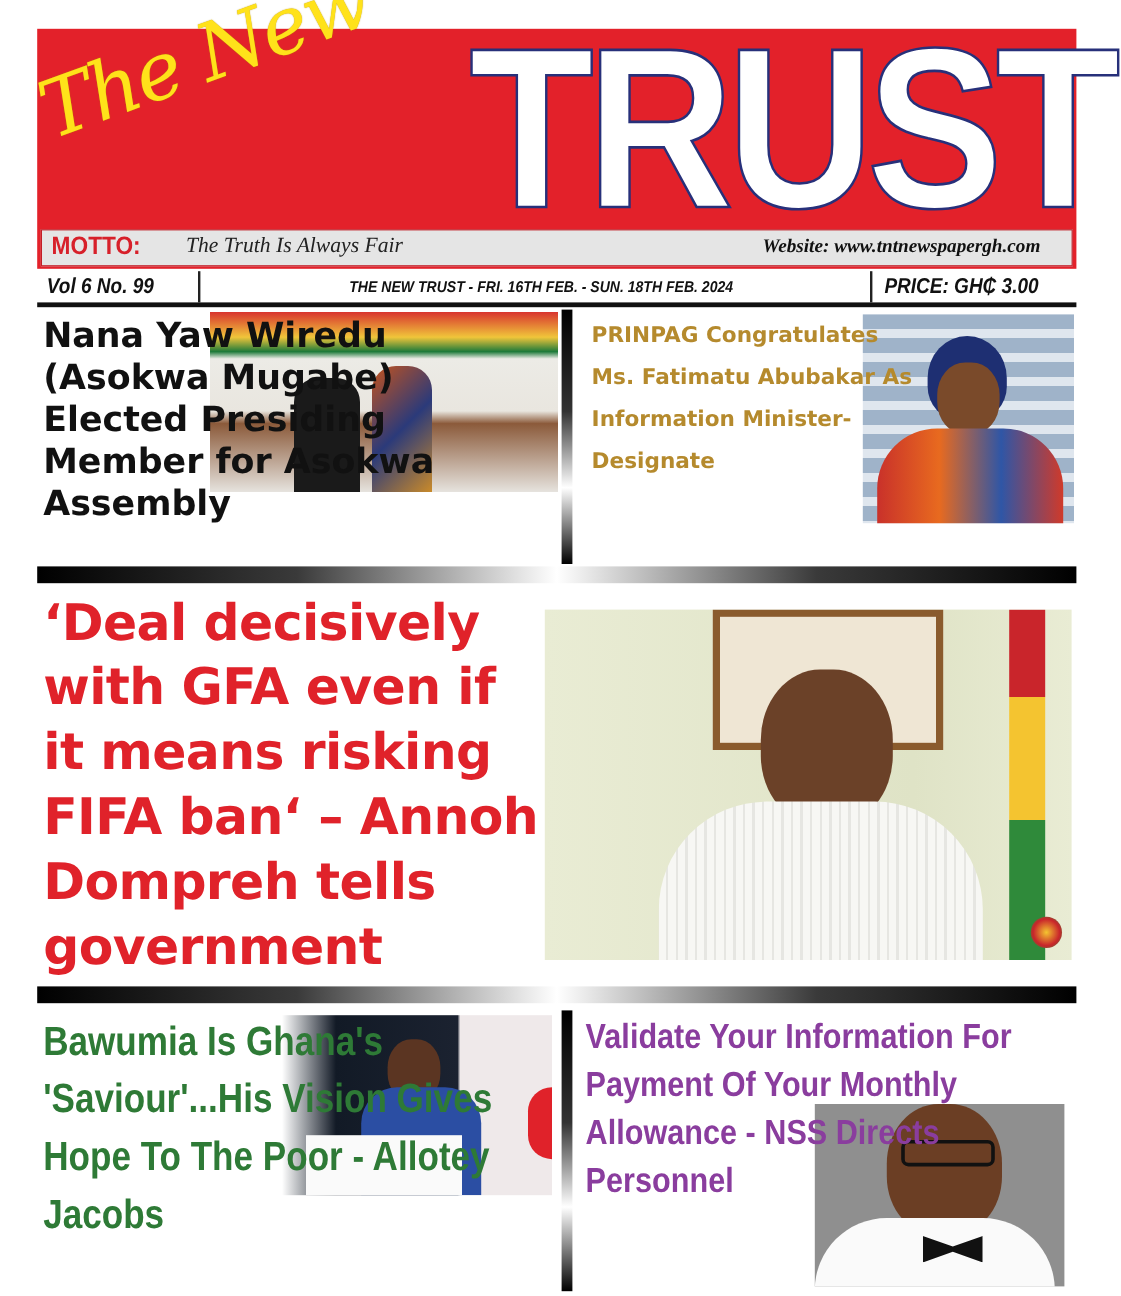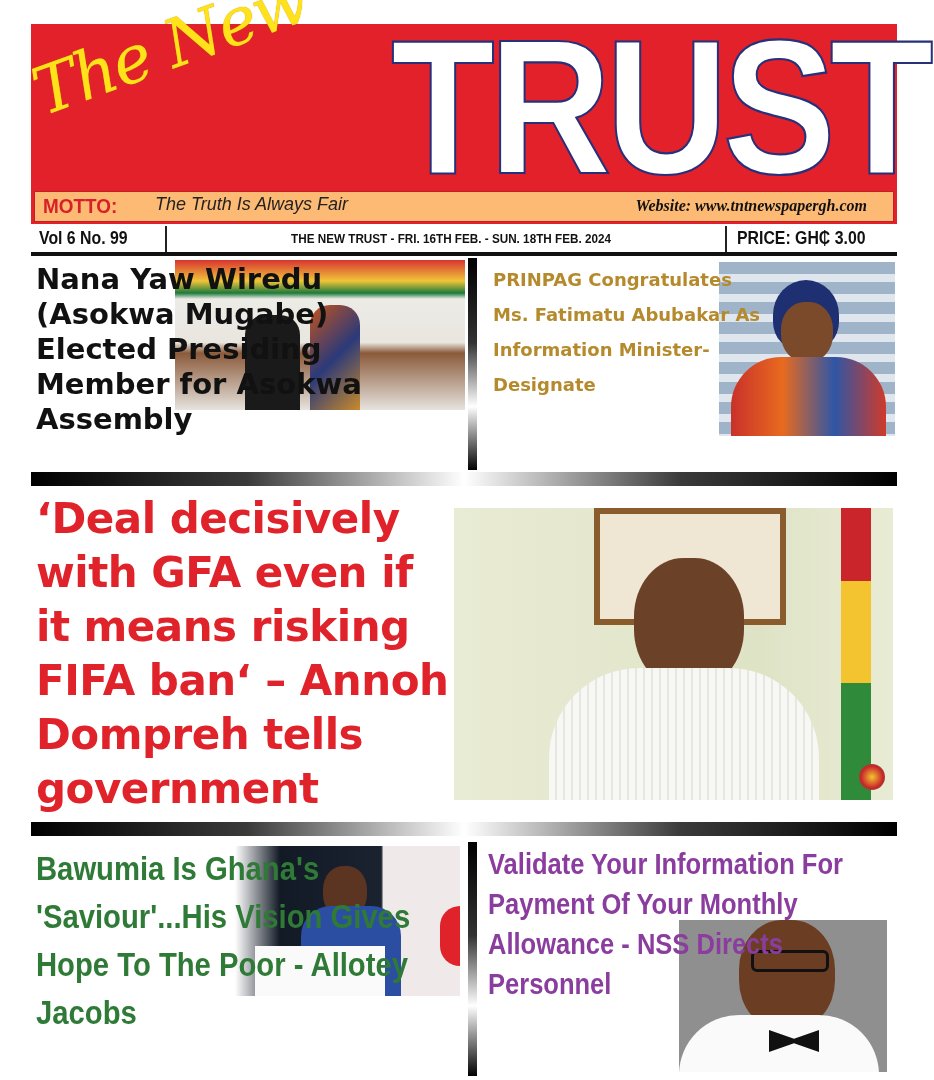--- a/index.html
+++ b/index.html
@@ -1,24 +1,24 @@
 <!DOCTYPE html>
 <html><head>
 <meta charset="utf-8">
 <style>
   html,body{margin:0;padding:0;background:#fff;}
   body{width:934px;height:1080px;position:relative;overflow:hidden;font-family:"DejaVu Sans",sans-serif;}
   .masthead{position:absolute;left:31px;top:24px;width:866px;height:200px;background:#e3212a;}
   .the-new{position:absolute;left:18px;top:30px;font-family:"DejaVu Serif",serif;font-style:italic;color:#ffe21a;font-size:66px;transform:rotate(-20deg);transform-origin:left bottom;letter-spacing:-2px;text-shadow:0 0 1px #b08a00;white-space:nowrap;}
   .trust{position:absolute;left:360px;top:-12px;font-family:"Liberation Sans",sans-serif;font-weight:bold;color:#fff;font-size:170px;letter-spacing:-6px;line-height:1;-webkit-text-stroke:2px #27307a;transform:scaleY(1.12);transform-origin:top left;}
-  .motto-bar{position:absolute;left:3px;top:167px;width:858px;height:29px;background:#fdba74;border:1px solid #c21f27;text-align:right;}
+  .motto-bar{position:absolute;left:3px;top:167px;width:858px;height:29px;background:#e5e5e5;border:1px solid #c21f27;text-align:right;}
   .motto-label{position:absolute;left:8px;top:2px;font-family:"Liberation Sans",sans-serif;font-weight:bold;color:#d7202a;font-size:21px;transform:scaleX(0.9);transform-origin:left;}
-  .motto-text{position:absolute;left:120px;top:2px;font-family:Liberation Sans, sans-serif;font-style:italic;color:#222;font-size:18px;}
+  .motto-text{position:absolute;left:120px;top:2px;font-family:Liberation Serif, serif;font-style:italic;color:#222;font-size:18px;}
   .website{position:absolute;right:26px;top:5px;font-family:"Liberation Serif",serif;font-style:italic;font-weight:bold;color:#111;font-size:16px;}
-  .infobar{position:absolute;left:31px;top:226px;width:866px;height:26px;}
+  .infobar{position:absolute;left:31px;top:226px;width:866px;height:26px;font-style:italic;}
   .vol{position:absolute;left:8px;top:2px;font-family:"Liberation Sans",sans-serif;font-weight:bold;font-size:18px;color:#111;transform:scaleX(0.88);transform-origin:left;}
   .sep1{position:absolute;left:134px;top:0;width:2px;height:26px;background:#222;}
   .issue{position:absolute;left:150px;top:5px;width:540px;text-align:center;font-family:"Liberation Sans",sans-serif;font-weight:bold;font-size:13px;color:#111;transform:scaleX(0.9);}
   .sep2{position:absolute;left:694px;top:0;width:2px;height:26px;background:#222;}
   .price{position:absolute;left:706px;top:2px;font-family:"Liberation Sans",sans-serif;font-weight:bold;font-size:18px;color:#111;transform:scaleX(0.88);transform-origin:left;}
   .rule{position:absolute;left:31px;width:866px;height:6px;background:#111;}
   .grad-bar{position:absolute;left:31px;width:866px;height:14px;background:linear-gradient(90deg,#000 0%,#3a3a3a 25%,#fff 50%,#3a3a3a 75%,#000 100%);}
   .vbar{position:absolute;width:9px;background:linear-gradient(180deg,#000 0%,#333 40%,#fff 70%,#000 100%);}
   .headline{position:absolute;font-family:"Liberation Sans",sans-serif;font-weight:bold;line-height:1.2;margin:0;}
   .photo{position:absolute;overflow:hidden;}

